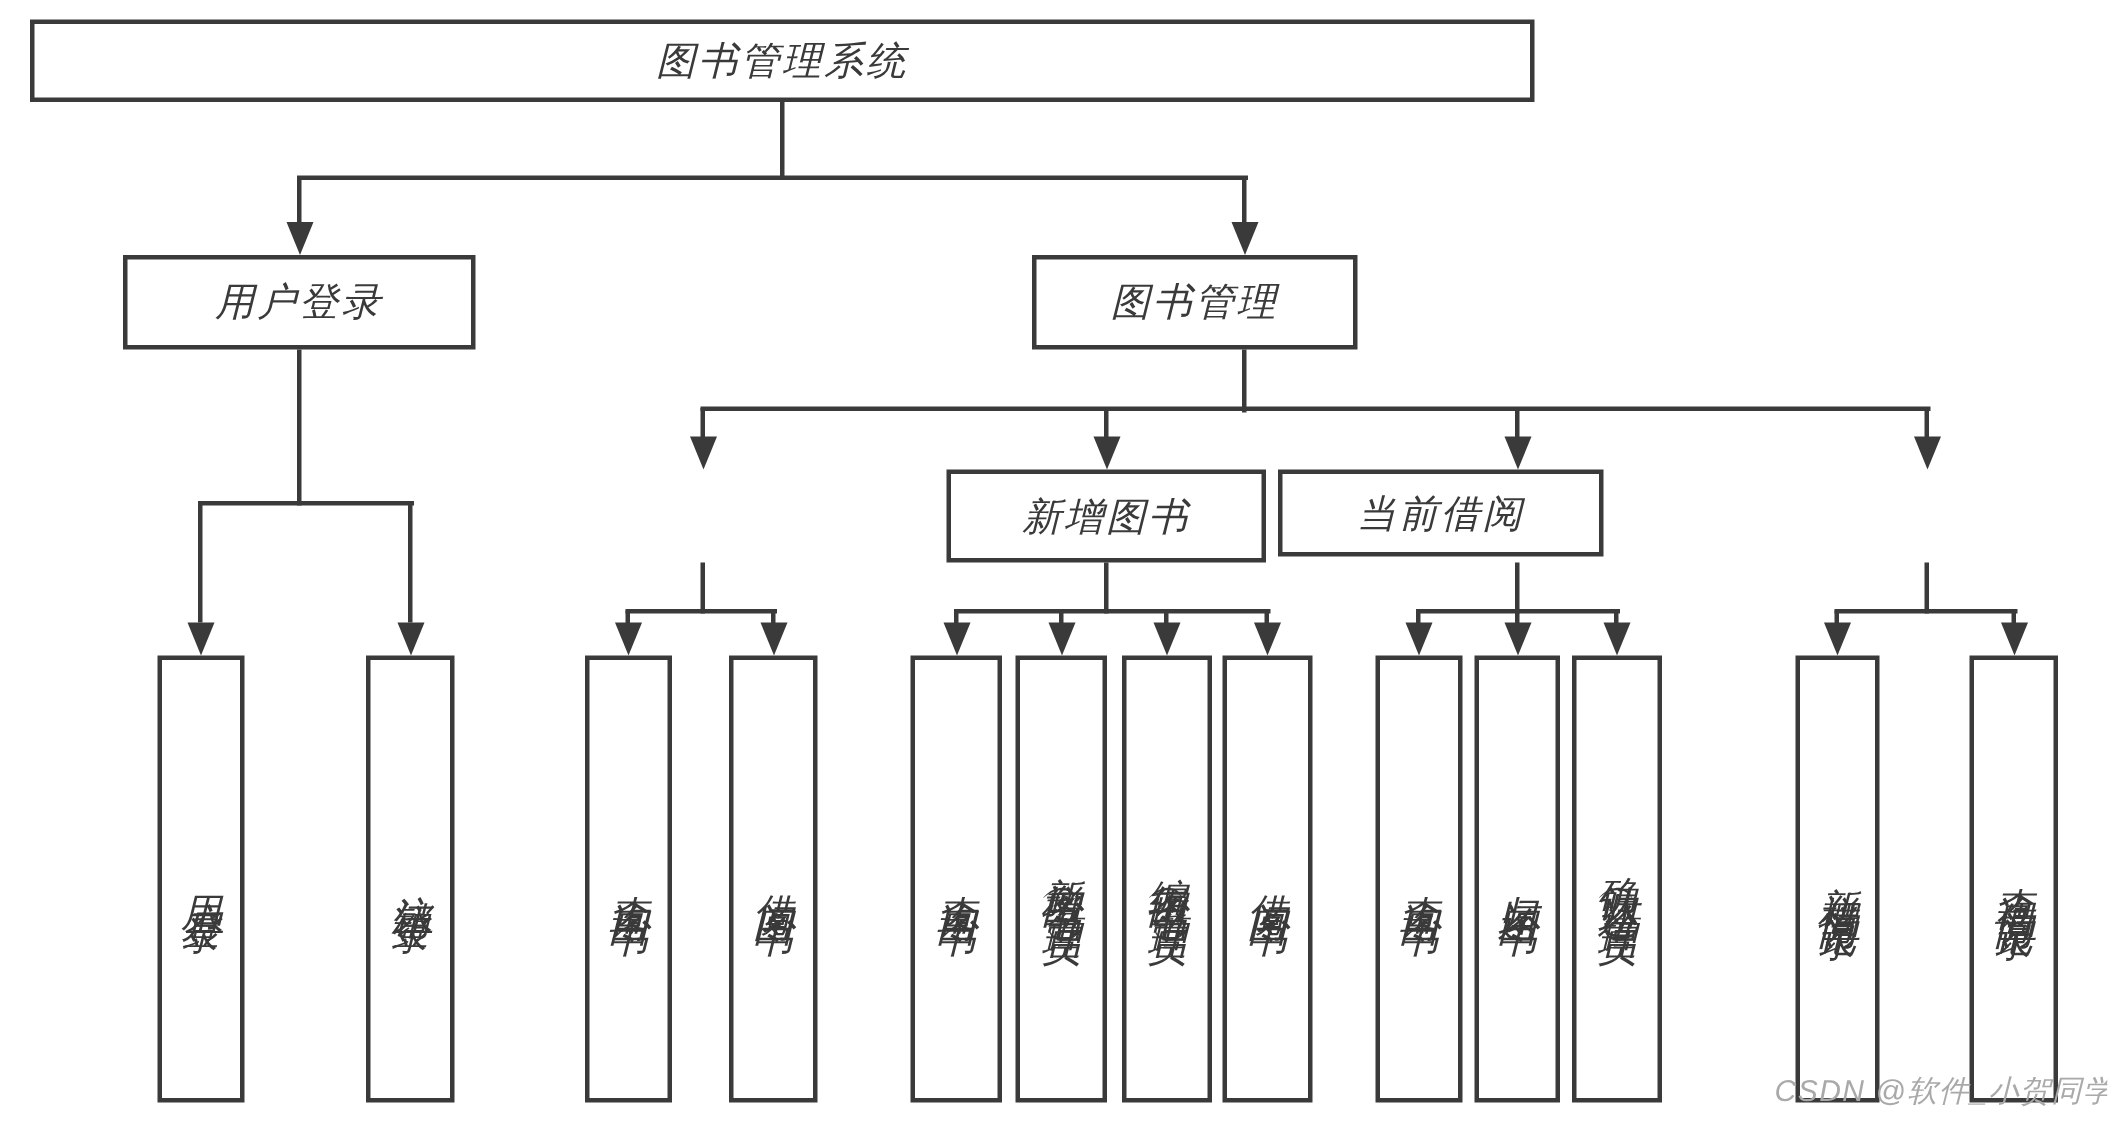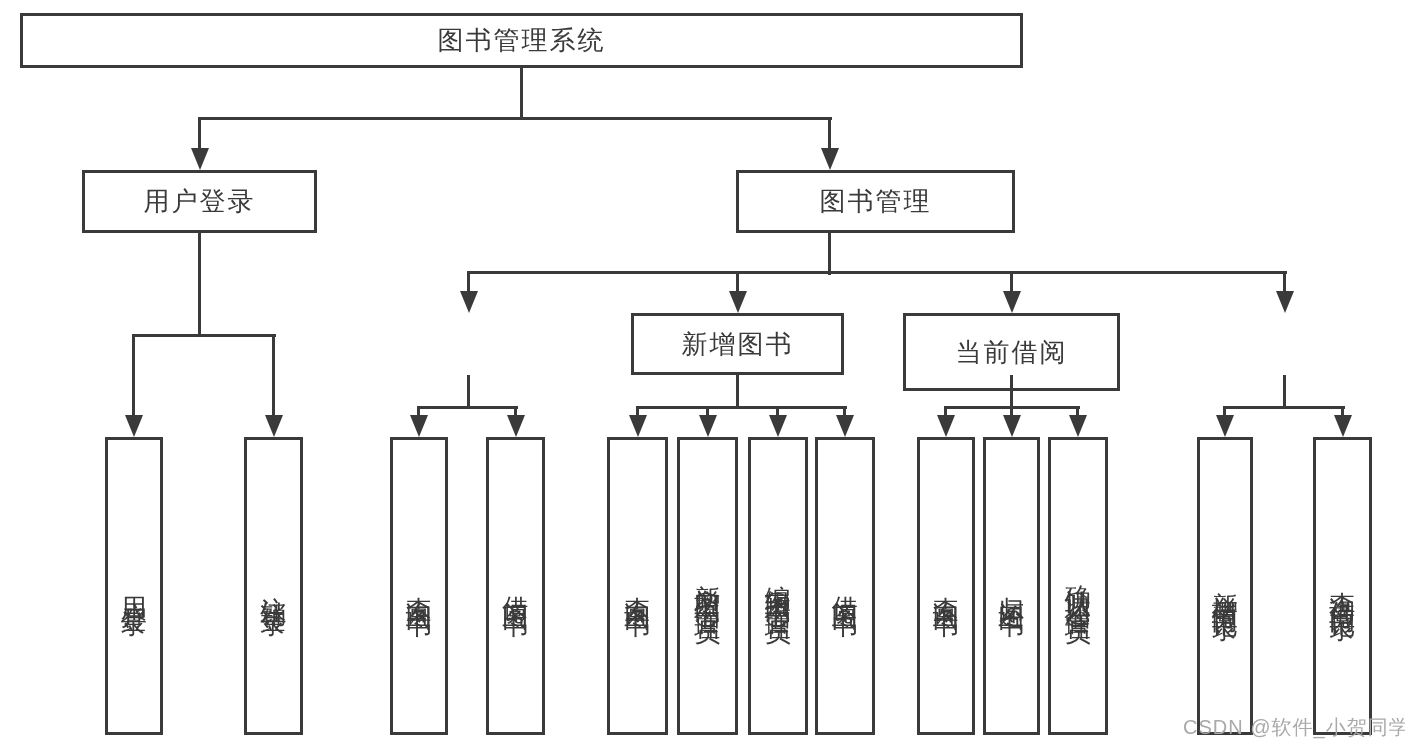--- a/index.html
+++ b/index.html
@@ -1,19 +1,19 @@
 <!DOCTYPE html>
 <html><head>
 <meta charset="utf-8">
 <style>
   html, body { margin:0; padding:0; background:#ffffff; }
   body { font-family:"Liberation Sans", sans-serif; }
   .stage {
     position:relative; width:1405px; height:747px;
-    background:#ffffff; overflow:hidden;
+    background:#ffffff; overflow:hidden;font-style:italic;
   }
   .node {
     position:absolute; box-sizing:border-box;
     border:3px solid #3a3a3a; background:#ffffff;
     display:flex; align-items:center; justify-content:center;
     color:#3a3a3a; font-size:26px; letter-spacing:2px;
   }
   .node.v { letter-spacing:0; }
   .node.v .lbl {
     writing-mode:vertical-rl; text-orientation:mixed;
@@ -37,28 +37,28 @@
 
 <div class="stage">
 
   <div class="node" style="left:20px;top:13px;width:1003px;height:55px">
     <span class="lbl">图书管理系统</span>
   </div>
 
   <div class="node" style="left:82px;top:170px;width:235px;height:63px">
     <span class="lbl">用户登录</span>
   </div>
-  <div class="node" style="left:736px;top:170px;width:279px;height:63px">
+  <div class="node" style="left:688px;top:170px;width:217px;height:63px">
     <span class="lbl">图书管理</span>
   </div>
 
   <div class="node" style="left:631px;top:313px;width:213px;height:62px">
     <span class="lbl">新增图书</span>
   </div>
-  <div class="node" style="left:903px;top:313px;width:217px;height:78px">
+  <div class="node" style="left:852px;top:313px;width:217px;height:58px">
     <span class="lbl">当前借阅</span>
   </div>
 
   <div class="node v" style="left:105px;top:437px;width:58px;height:298px">
     <span class="lbl">用户登录</span>
   </div>
   <div class="node v" style="left:244px;top:437px;width:59px;height:298px">
     <span class="lbl">注销登录</span>
   </div>
 

